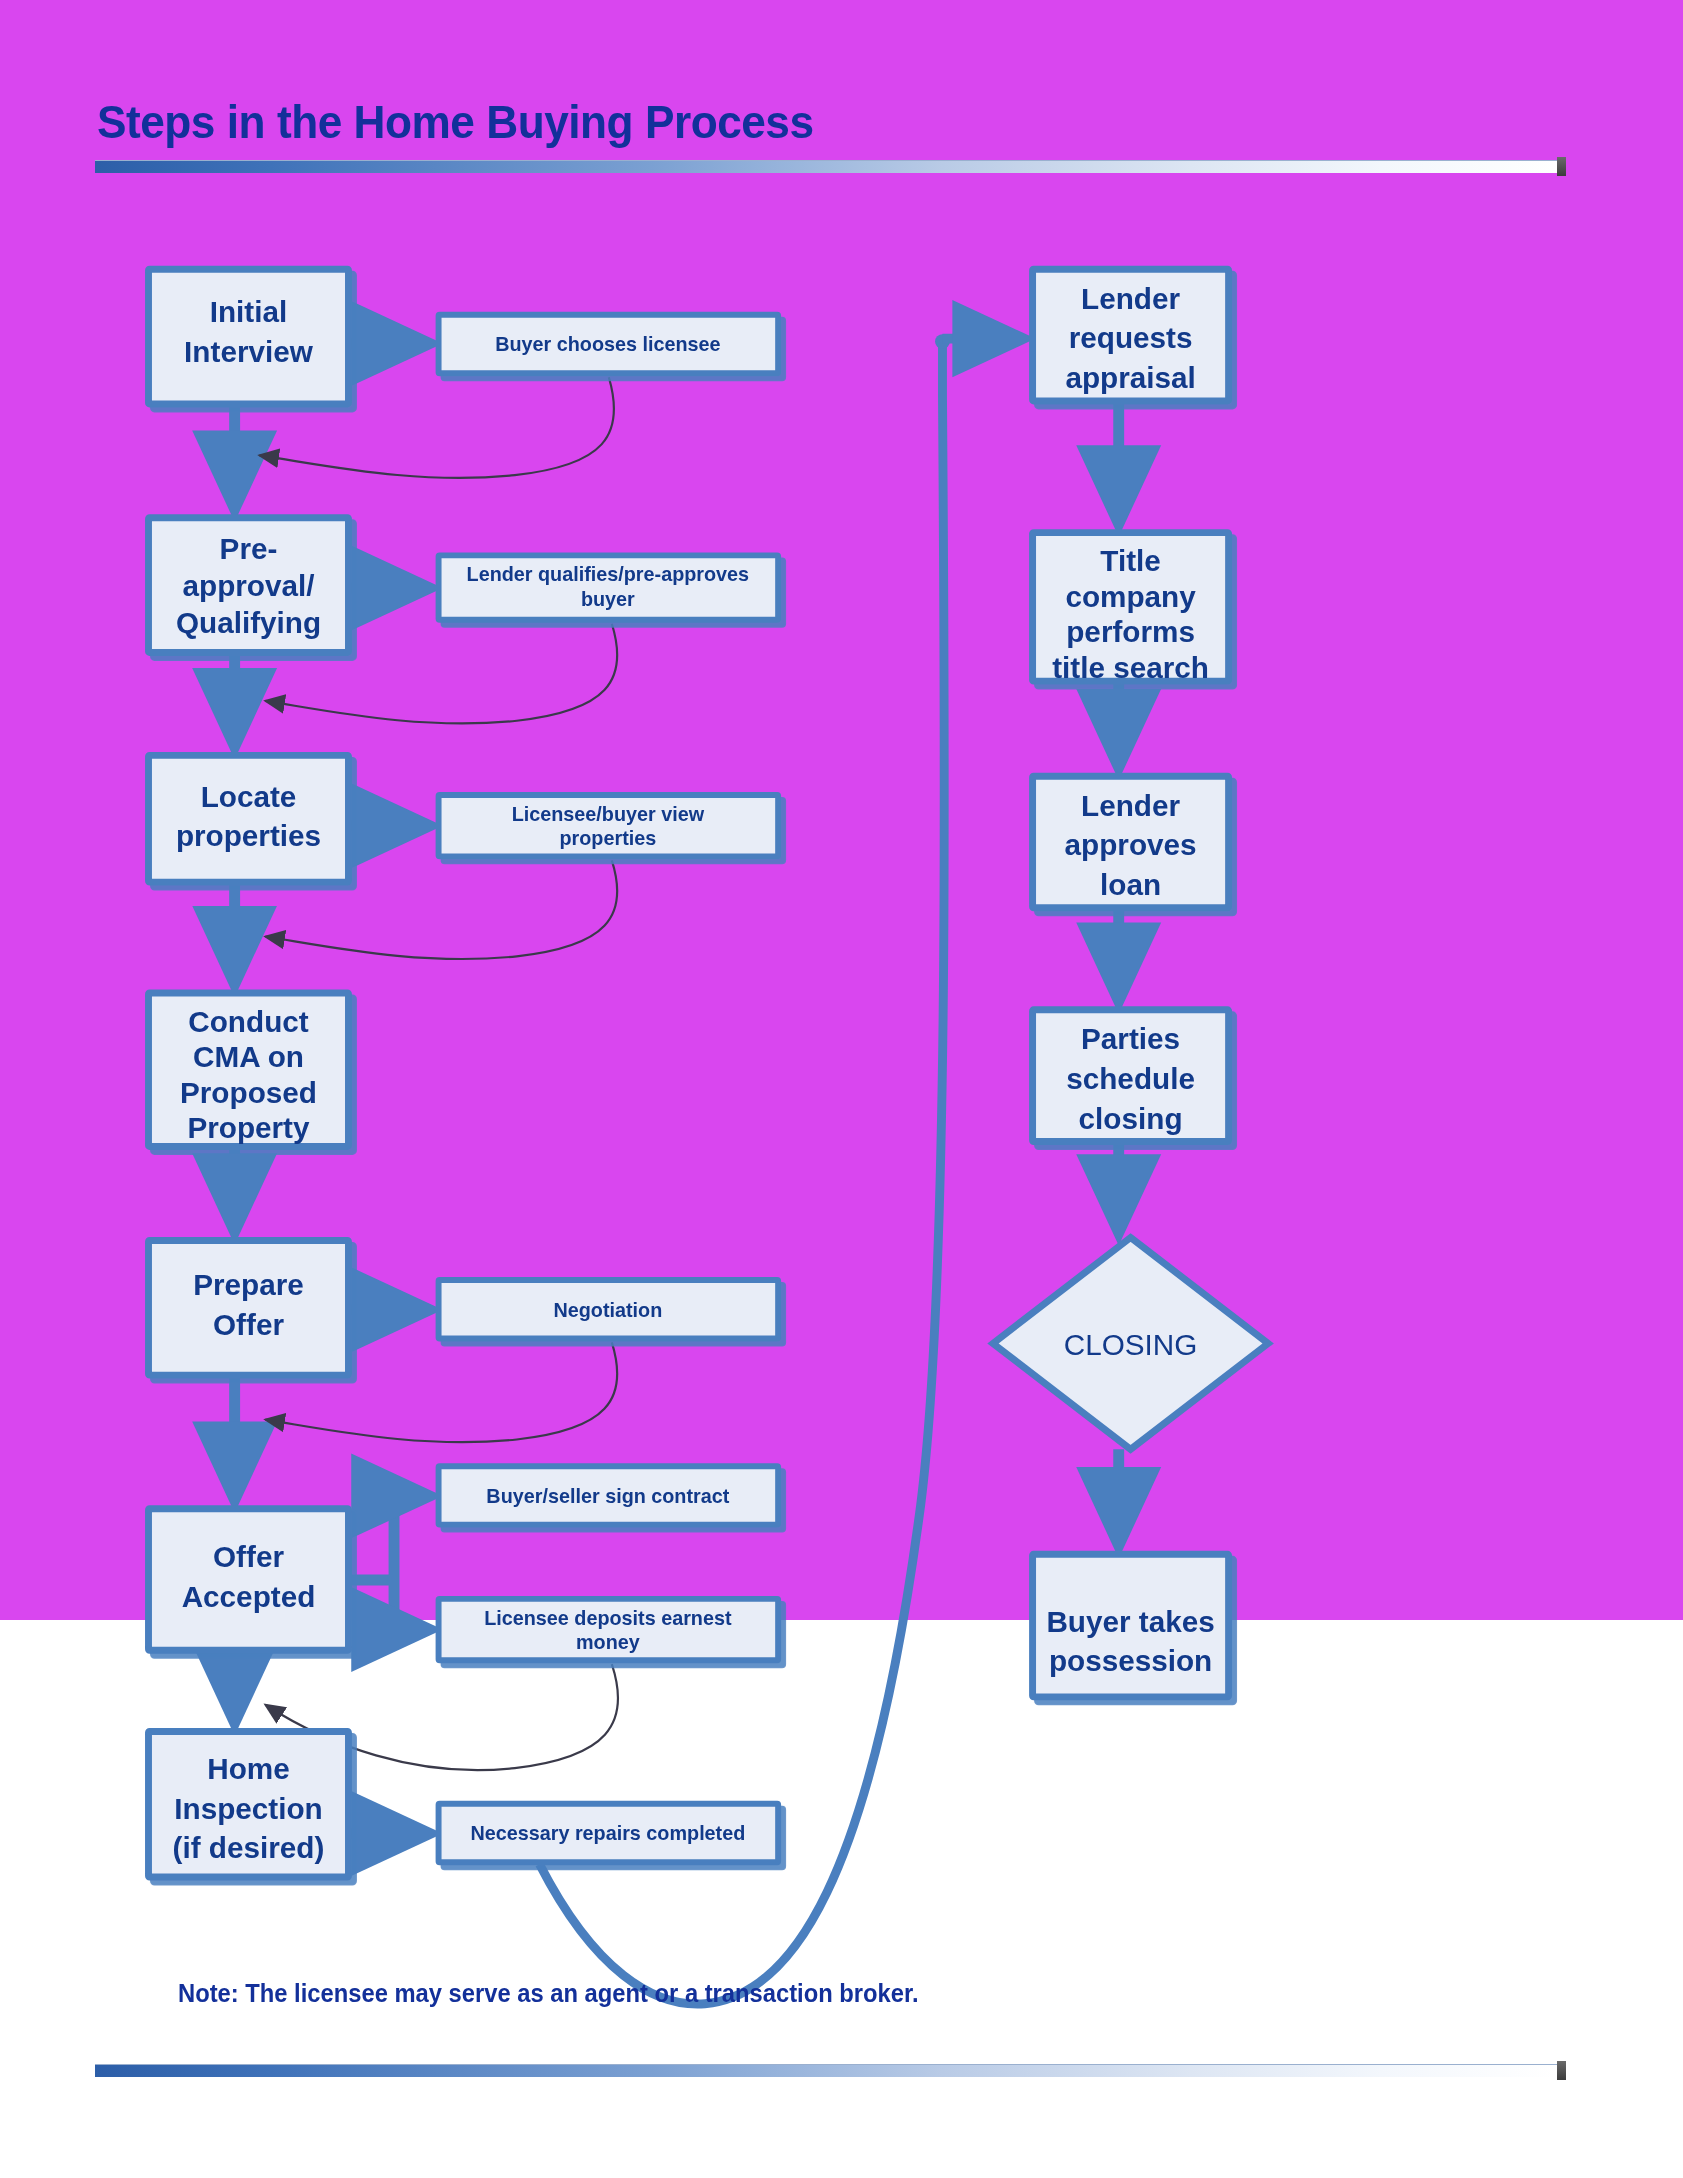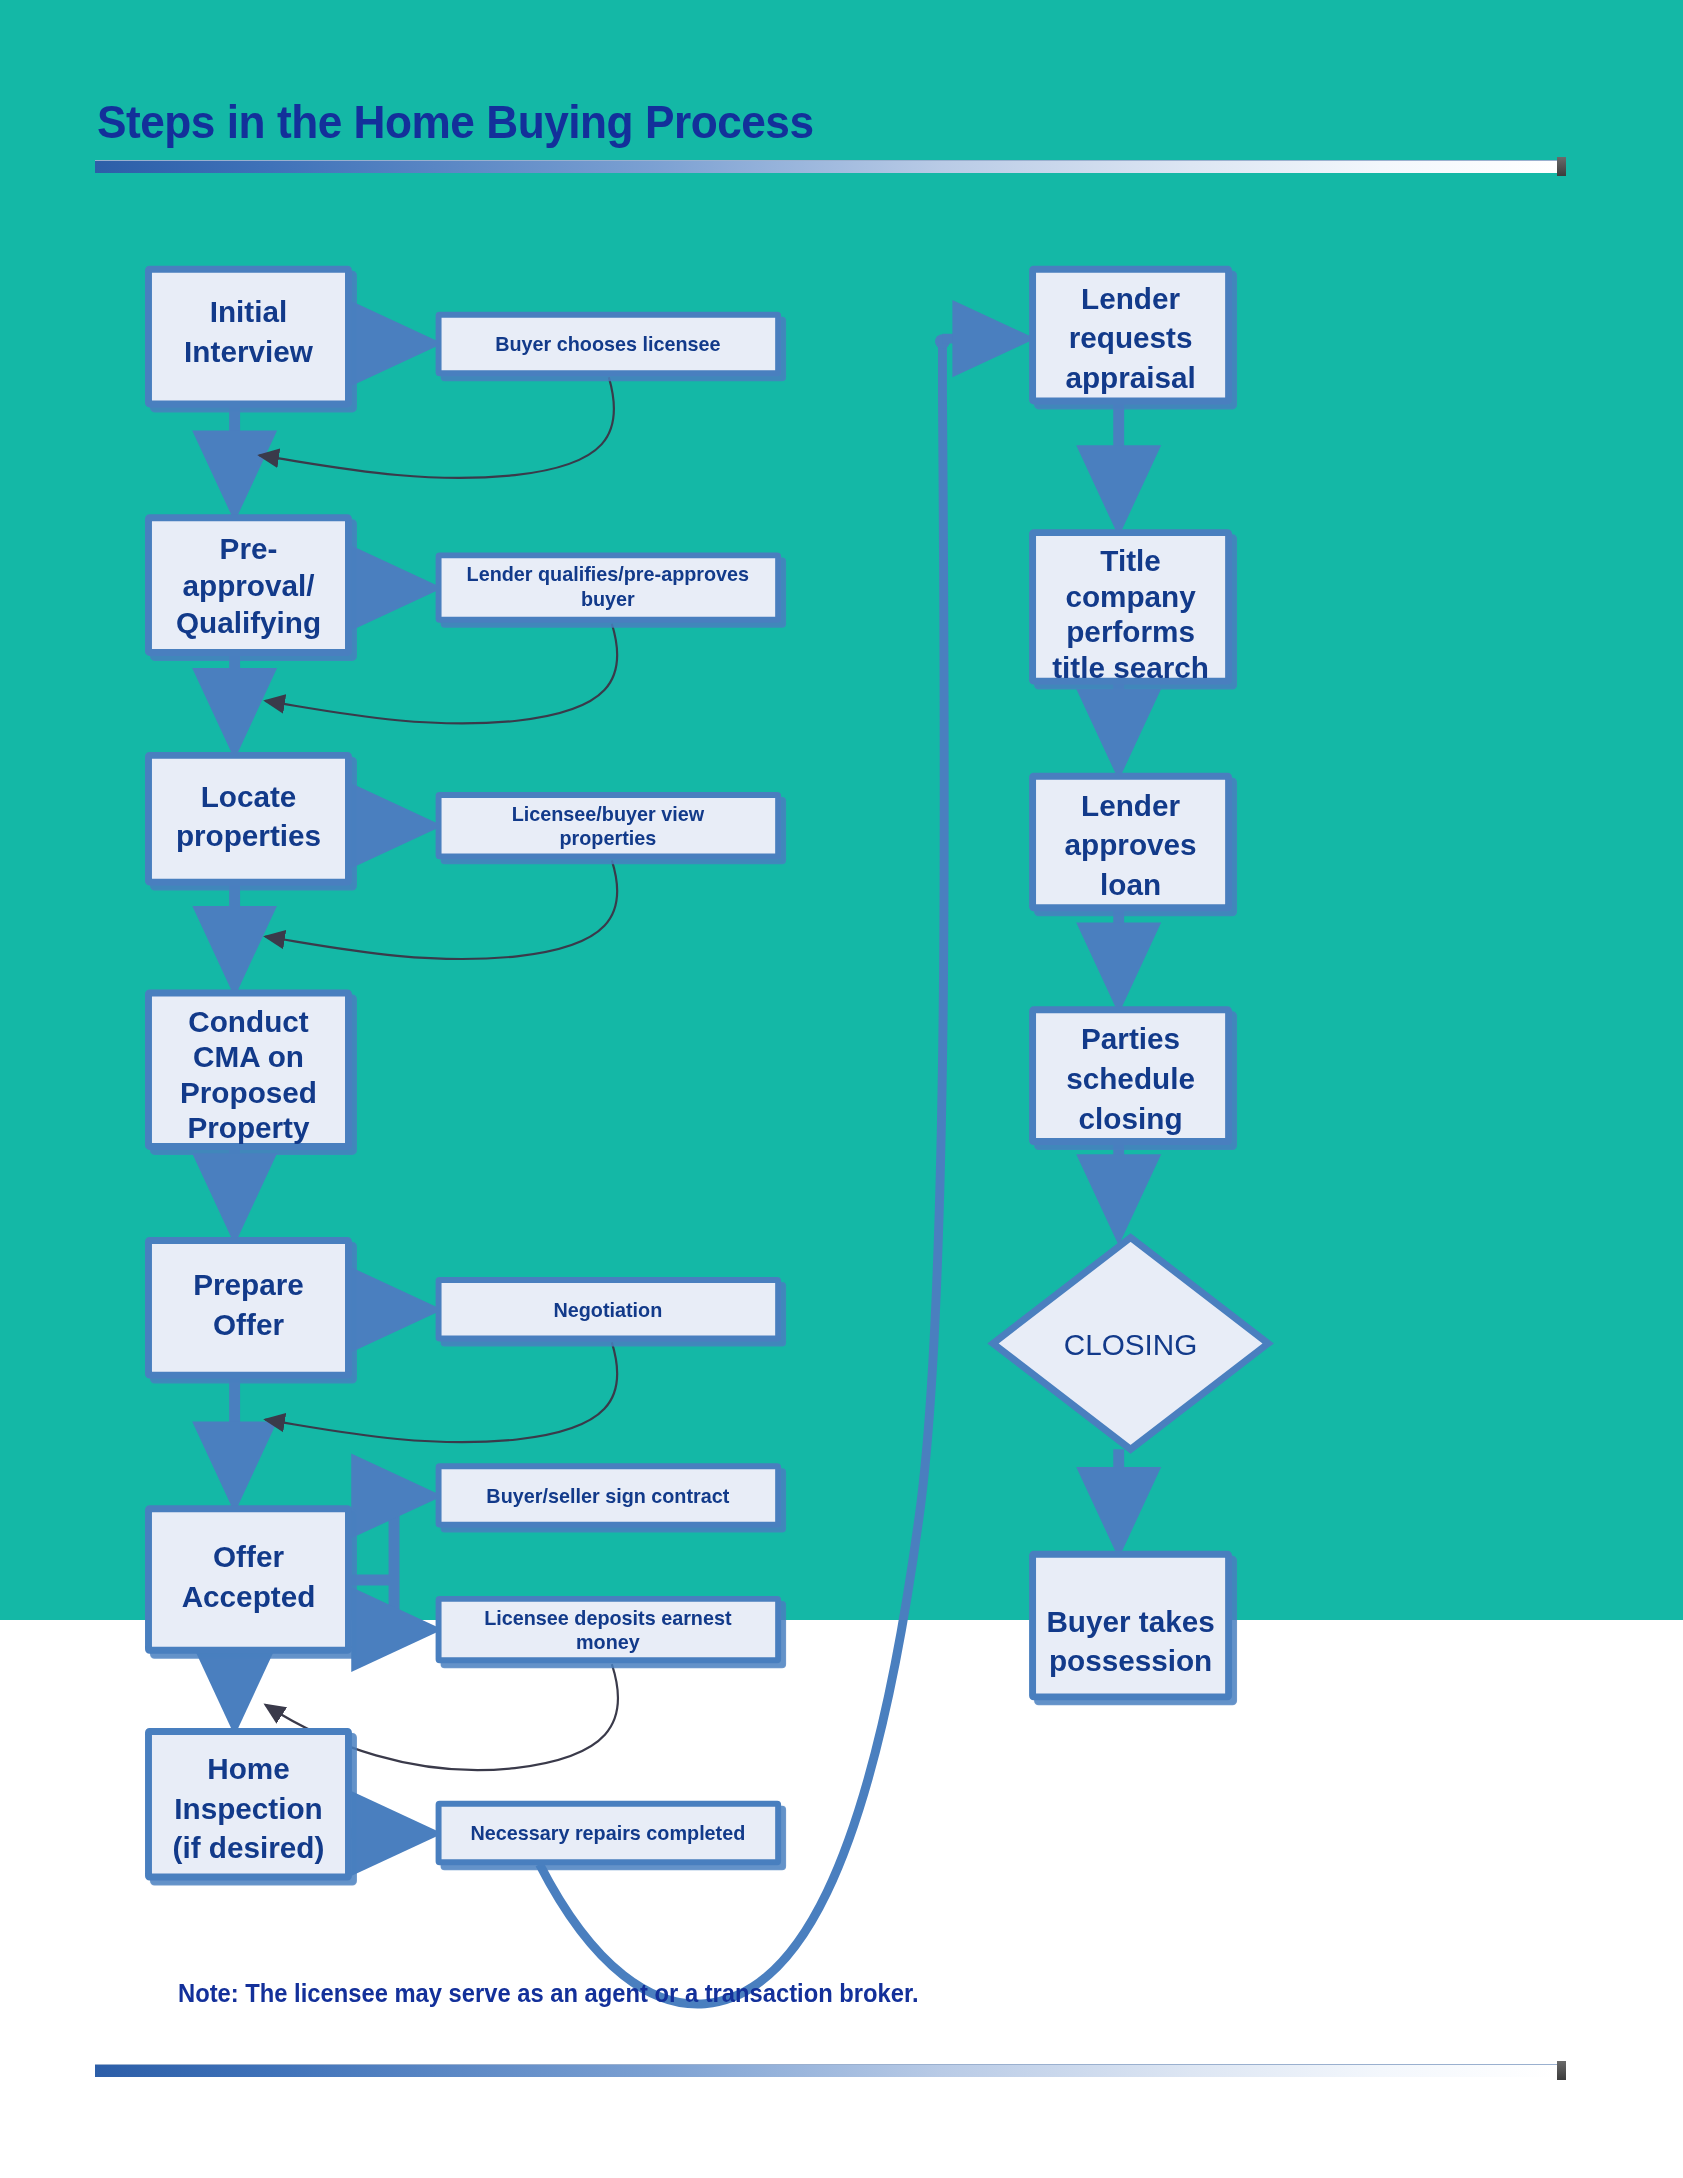--- a/index.html
+++ b/index.html
@@ -13,21 +13,21 @@
     font-family: "Liberation Sans", sans-serif;
     position: relative;
     overflow: hidden;
   }
 
   #page {
     position: absolute;
     inset: 0;
     width: 1683px;
     height: 1620px;
-    background: #14b8a6;
+    background: #d946ef;
   }
 
   
   .page-title {
     position: absolute;
     left: 97px;
     top: 94px;
     font-size: 47px;
     font-weight: bold;
     color: #13309a;

